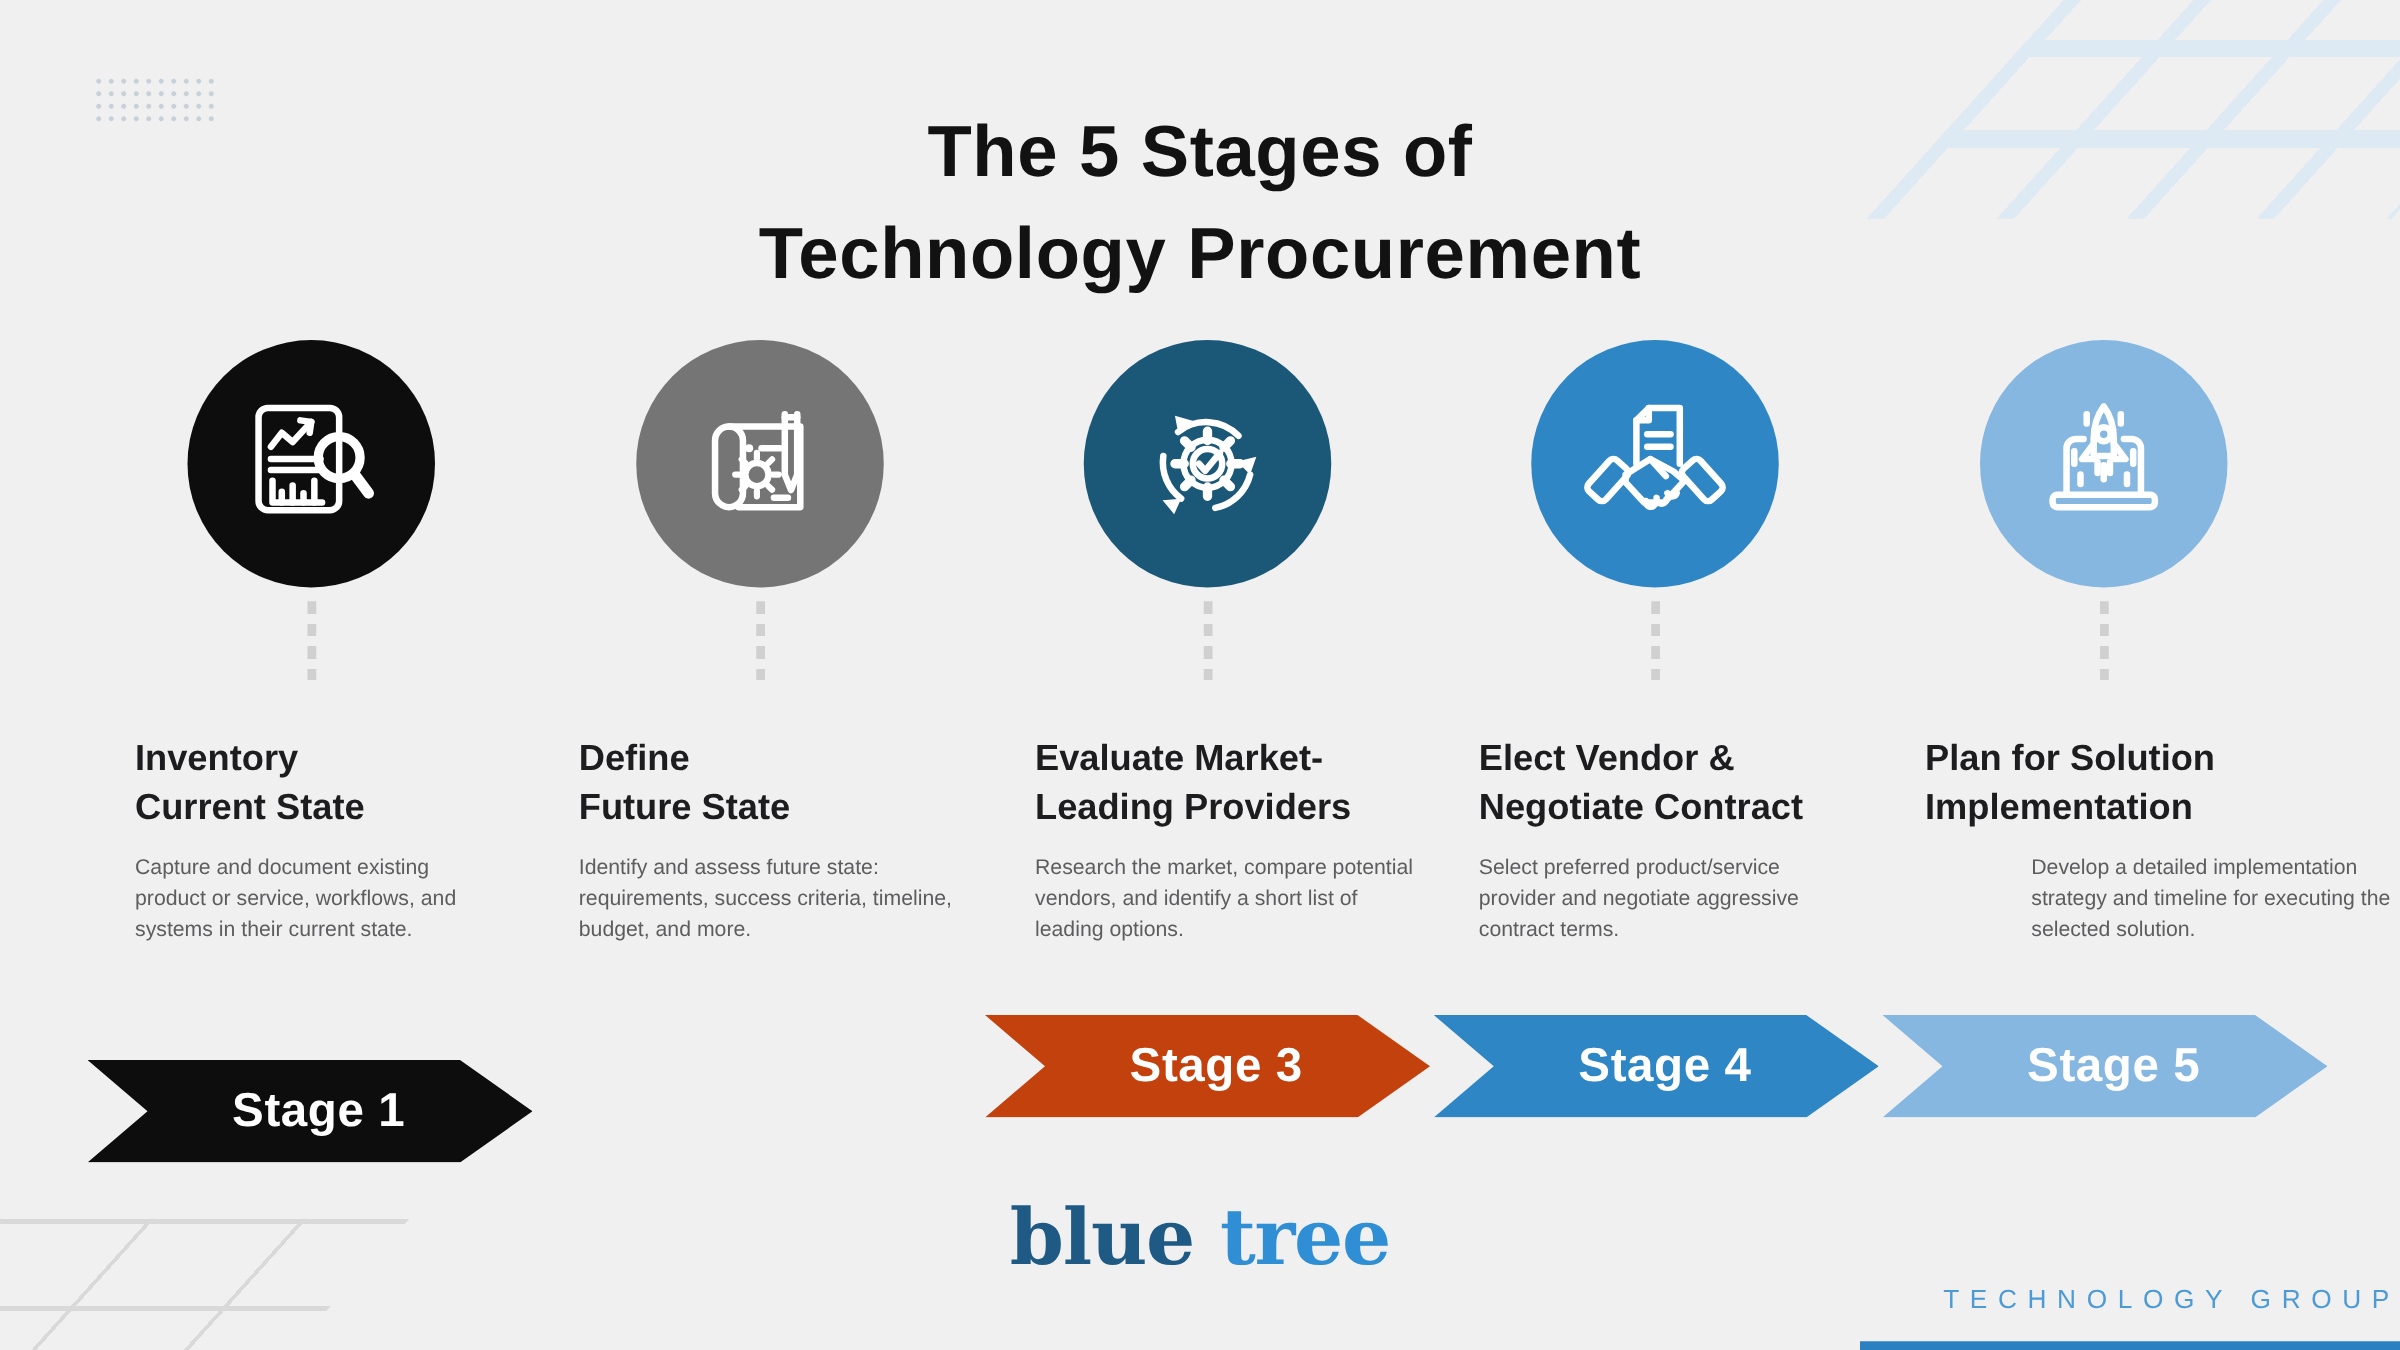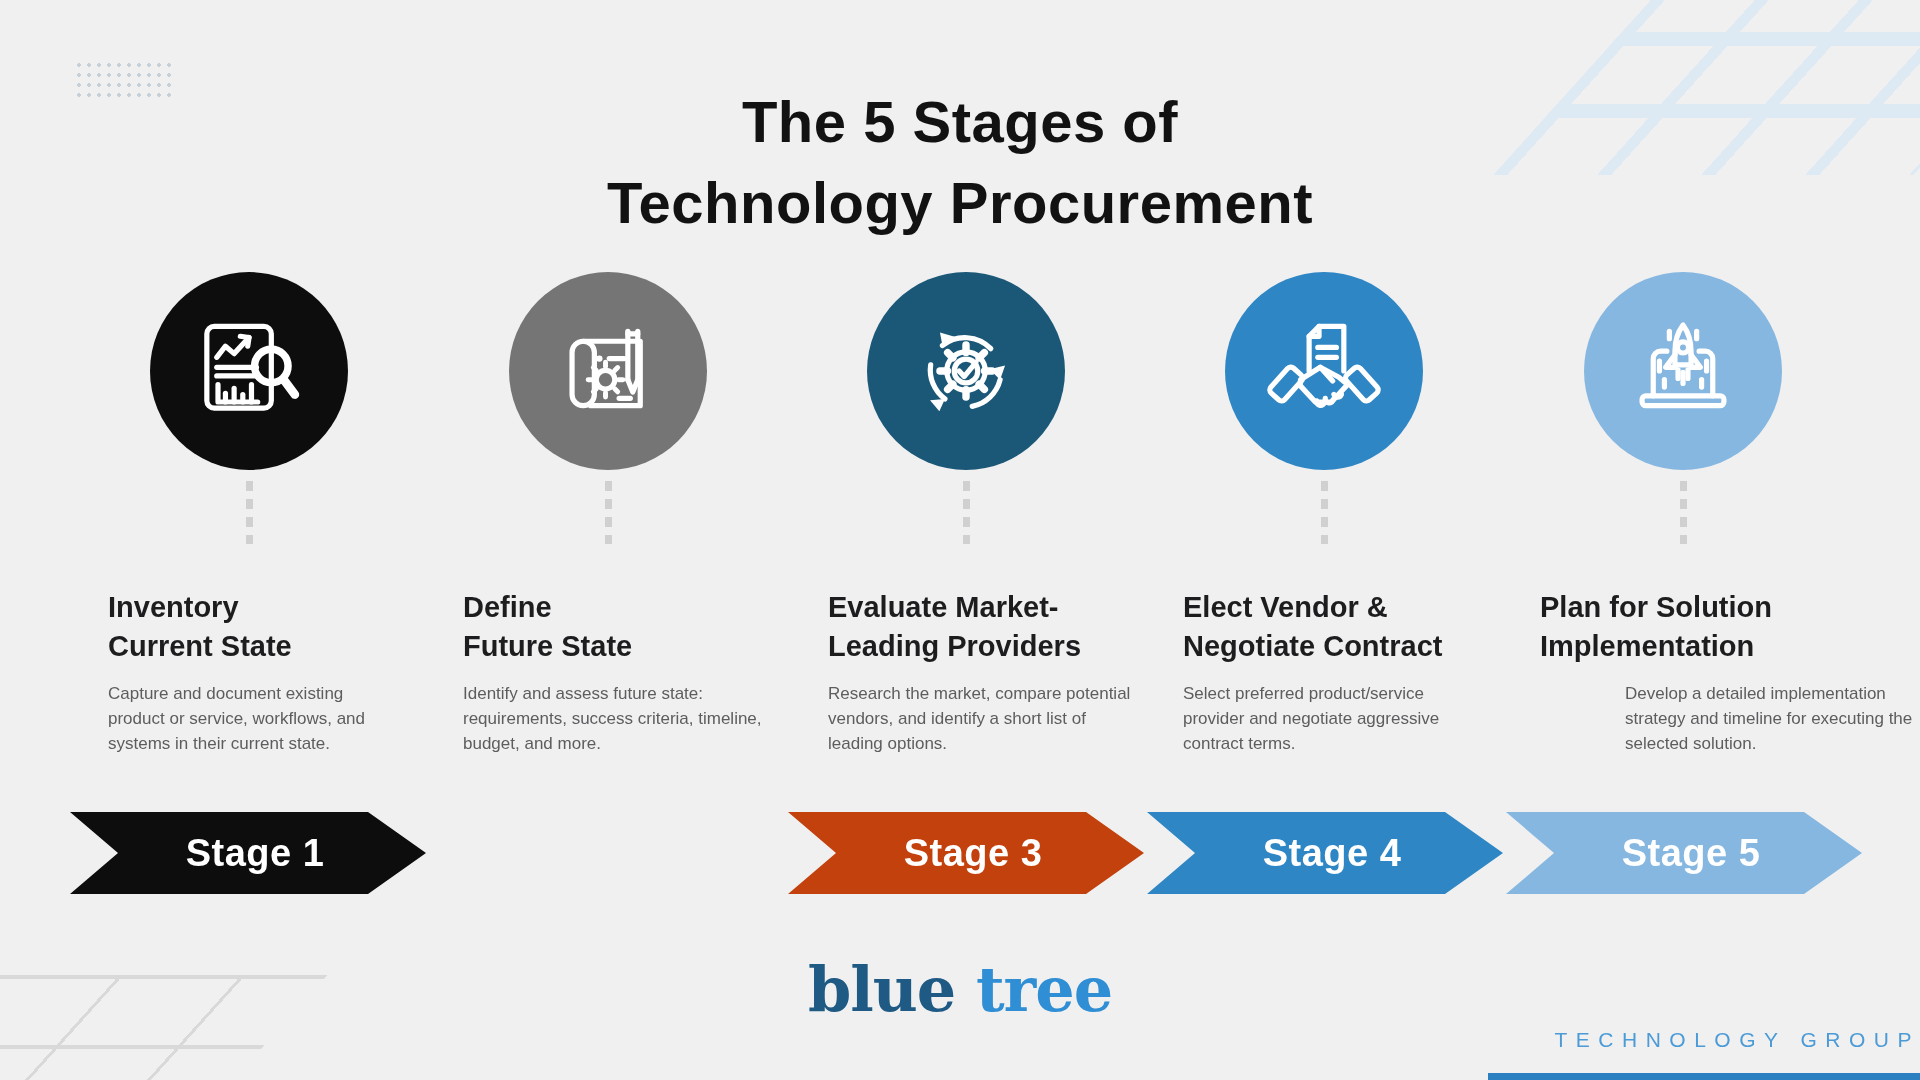--- a/index.html
+++ b/index.html
@@ -203,21 +203,21 @@
     <div>Plan for Solution</div>
     <div>Implementation</div>
   </div>
 
   <div class="sdesc" style="left:108px;width:262px">Capture and document existing product or service, workflows, and systems in their current state.</div>
   <div class="sdesc" style="left:463px;width:330px">Identify and assess future state: requirements, success criteria, timeline, budget, and more.</div>
   <div class="sdesc" style="left:828px;width:305px">Research the market, compare potential vendors, and identify a short list of leading options.</div>
   <div class="sdesc" style="left:1183px;width:285px">Select preferred product/service provider and negotiate aggressive contract terms.</div>
   <div class="sdesc" style="left:1625px;width:290px">Develop a detailed implementation strategy and timeline for executing the selected solution.</div>
 
-  <div class="arrow" style="left: 70px; background-color: rgb(13, 13, 13);">
+  <div class="arrow" style="left: 70px; background-color: rgb(13, 13, 13); margin-top: 36px;">
     <span class="alabel">Stage 1</span>
   </div>
   <div class="arrow" style="left: 788px; background-color: #c2410c;">
     <span class="alabel">Stage 3</span>
   </div>
   <div class="arrow" style="left: 1147px; background-color: rgb(46, 134, 196);">
     <span class="alabel">Stage 4</span>
   </div>
   <div class="arrow" style="left: 1506px; background-color: rgb(133, 183, 224);">
     <span class="alabel">Stage 5</span>

